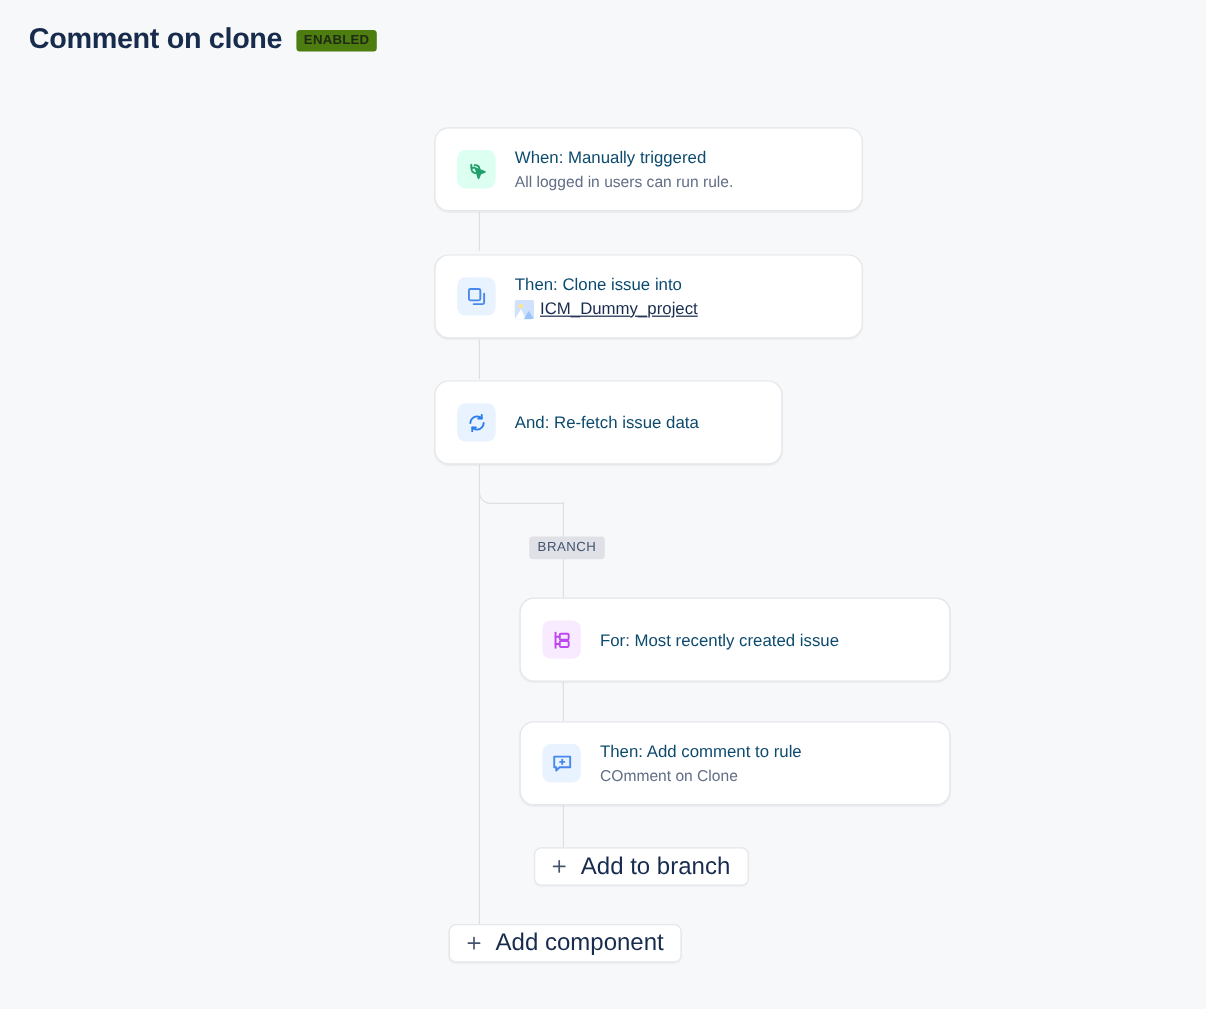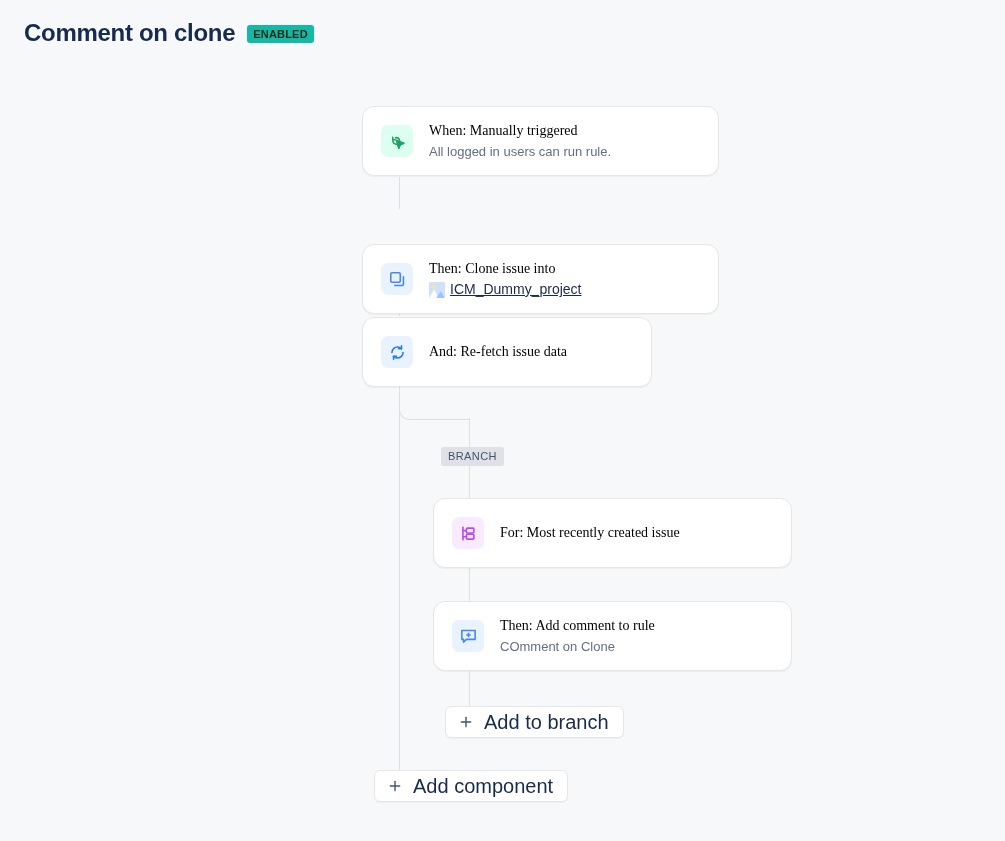--- a/index.html
+++ b/index.html
@@ -26,21 +26,21 @@
     gap: 12px;
   }
   .page-title {
     font-size: 24px;
     font-weight: 700;
     letter-spacing: -0.3px;
     color: #172b4d;
     line-height: 30px;
   }
   .status-badge {
-    background: #14b8a6;
+    background: #4d7c0f;
     color: #1e2a16;
     font-size: 11px;
     font-weight: 700;
     letter-spacing: 0.2px;
     padding: 3px 6px 3px 6px;
     border-radius: 3px;
     line-height: 12px;
     position: relative;
     top: 1px;
   }
@@ -99,24 +99,23 @@
     align-items: center;
     justify-content: center;
   }
   .icon-green { background: #dcfff1; }
   .icon-blue  { background: #e9f2ff; }
   .icon-purple{ background: #f8eaff; }
 
   .node-text { display: flex; flex-direction: column; gap: 3px; min-width: 0; }
   .node-title {
     font-size: 14px;
-    color: #000000;
+    color: #0c4a6e;
     line-height: 18px;
     white-space: nowrap;
-    font-family: Liberation Serif, serif;
   }
   .node-sub {
     font-size: 13px;
     color: #626f86;
     line-height: 17px;
     display: flex;
     align-items: center;
     gap: 5px;
     white-space: nowrap;
   }
@@ -186,21 +185,21 @@
       <path d="M6 6.6v3.2h3.2"></path>
       <path d="M10.6 10.4 L20.2 14.1 L15.6 16.1 L13.6 20.8 Z" fill="#22a06b" stroke="#22a06b"></path>
     </svg>
   </div>
   <div class="node-text">
     <div class="node-title">When: Manually triggered</div>
     <div class="node-sub">All logged in users can run rule.</div>
   </div>
 </div>
 
-<div class="node" style="left:362px; top:212px; width:357px; height:70px;margin-top:32px;">
+<div class="node" style="left:362px; top:212px; width:357px; height:70px;">
   <div class="node-icon icon-blue">
     <svg width="19" height="19" viewBox="0 0 24 24" fill="none" stroke="#4688ec" stroke-width="2" stroke-linecap="round" stroke-linejoin="round">
       <rect x="3.5" y="3.5" width="12" height="12" rx="1.6"></rect>
       <path d="M19.5 8.5v9.4a1.6 1.6 0 0 1-1.6 1.6H8.5"></path>
     </svg>
   </div>
   <div class="node-text">
     <div class="node-title">Then: Clone issue into</div>
     <div class="node-sub dark">
       <span class="project-avatar">

